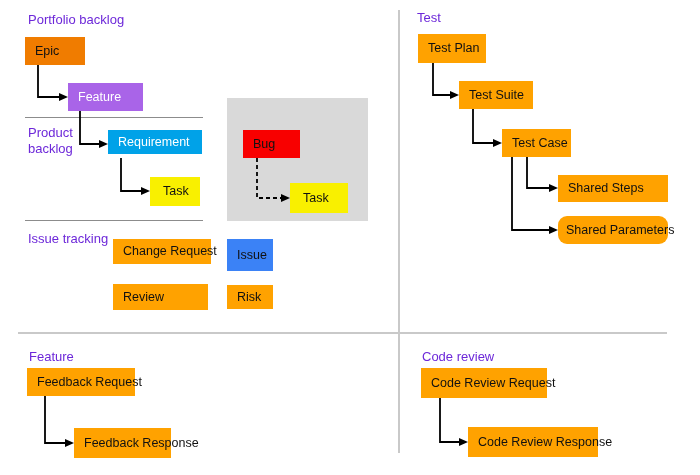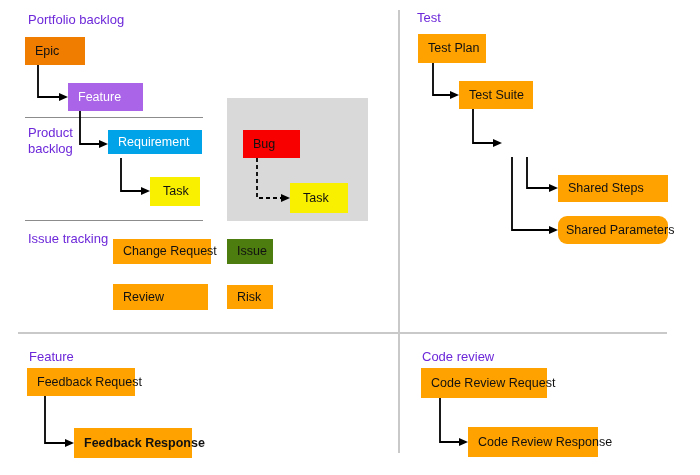--- a/index.html
+++ b/index.html
@@ -59,28 +59,29 @@
 
   <div class="node" style="left: 25px; top: 37px; width: 60px; height: 28px; background: rgb(240, 124, 0);">Epic</div>
   <div class="node tw" style="left: 68px; top: 83px; width: 75px; height: 28px; background: rgb(169, 100, 232);">Feature</div>
   <div class="node tw" style="left: 108px; top: 130px; width: 94px; height: 24px; background: rgb(0, 162, 232);">Requirement</div>
   <div class="node" style="left: 150px; top: 177px; width: 50px; height: 29px; padding-left: 13px; background: rgb(249, 240, 0);">Task</div>
 
   <div class="node" style="left: 243px; top: 130px; width: 57px; height: 28px; background: rgb(248, 0, 0);">Bug</div>
   <div class="node" style="left: 290px; top: 183px; width: 58px; height: 30px; padding-left: 13px; background: rgb(249, 240, 0);">Task</div>
 
   <div class="node" style="left: 113px; top: 239px; width: 98px; height: 25px; background: rgb(255, 162, 0);">Change Request</div>
-  <div class="node" style="left: 227px; top: 239px; width: 46px; height: 25px; background: #4d7c0f;">Issue</div>
+  <div class="node" style="left: 227px; top: 239px; width: 46px; height: 32px; background: #3b82f6;">Issue</div>
   <div class="node" style="left: 113px; top: 284px; width: 95px; height: 26px; background: rgb(255, 162, 0);">Review</div>
   <div class="node" style="left: 227px; top: 285px; width: 46px; height: 24px; background: rgb(255, 162, 0);">Risk</div>
 
   <div class="node" style="left: 418px; top: 34px; width: 68px; height: 29px; background: rgb(255, 162, 0);">Test Plan</div>
   <div class="node" style="left: 459px; top: 81px; width: 74px; height: 28px; background: rgb(255, 162, 0);">Test Suite</div>
+  <div class="node" style="left: 502px; top: 129px; width: 69px; height: 28px; background: rgb(255, 162, 0);">Test Case</div>
   <div class="node" style="left: 558px; top: 175px; width: 110px; height: 27px; background: rgb(255, 162, 0);">Shared Steps</div>
   <div class="node" style="left: 558px; top: 216px; width: 110px; height: 28px; padding-left: 8px; background: rgb(255, 162, 0); border-radius: 9px;">Shared Parameters</div>
 
   <div class="node" style="left: 27px; top: 368px; width: 108px; height: 28px; background: rgb(255, 162, 0);">Feedback Request</div>
-  <div class="node" style="left: 74px; top: 428px; width: 118px; height: 30px; background: rgb(255, 162, 0); font-weight: bold;">Feedback Response</div>
+  <div class="node" style="left: 74px; top: 428px; width: 97px; height: 30px; background: rgb(255, 162, 0);">Feedback Response</div>
 
   <div class="node" style="left: 421px; top: 368px; width: 126px; height: 30px; background: rgb(255, 162, 0);">Code Review Request</div>
   <div class="node" style="left: 468px; top: 427px; width: 130px; height: 30px; background: rgb(255, 162, 0);">Code Review Response</div>
 
 </div>
 
 </body></html>

